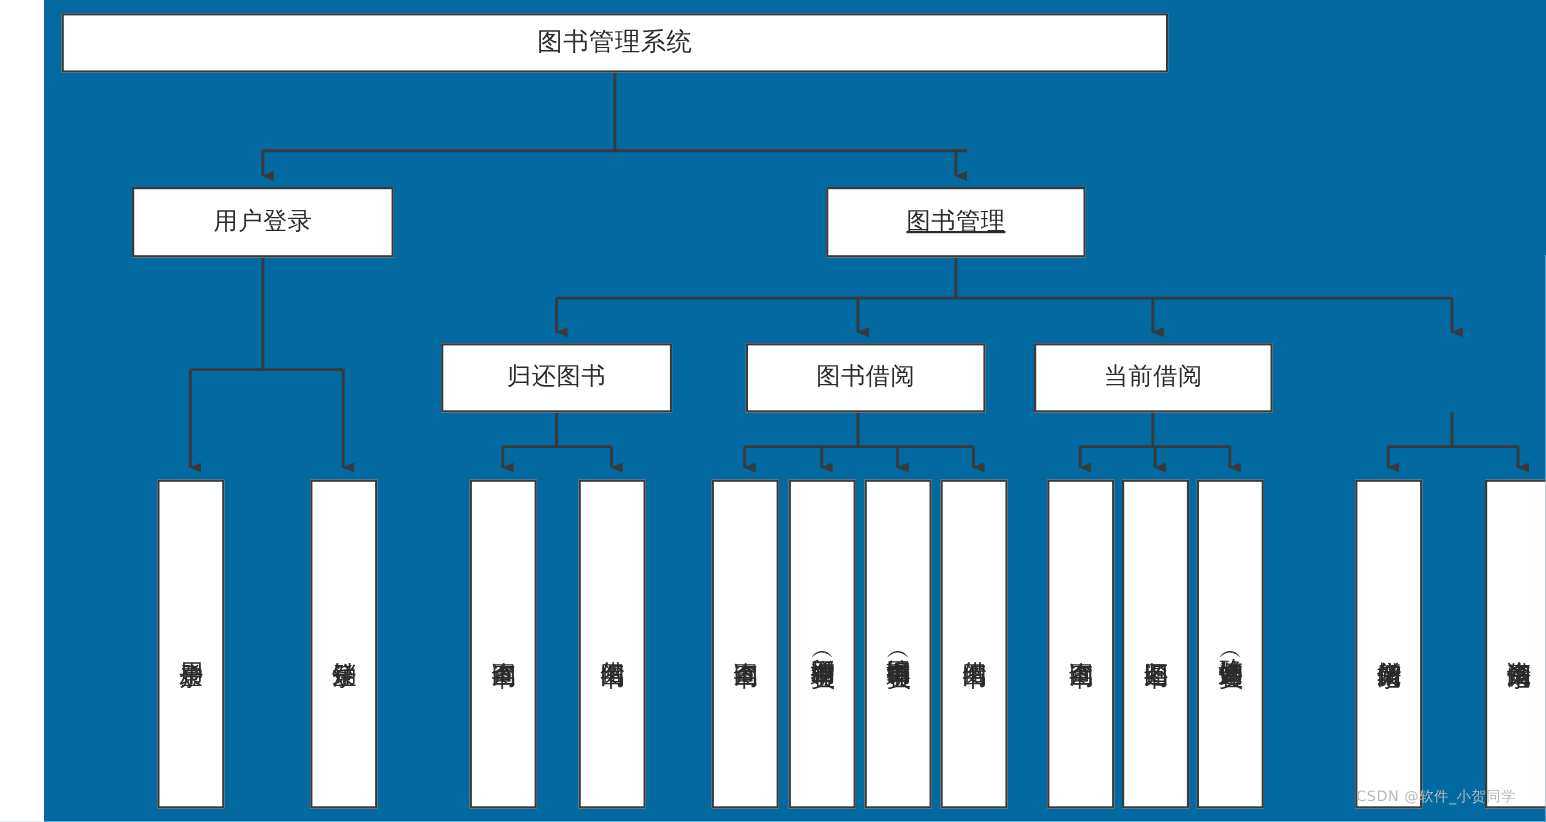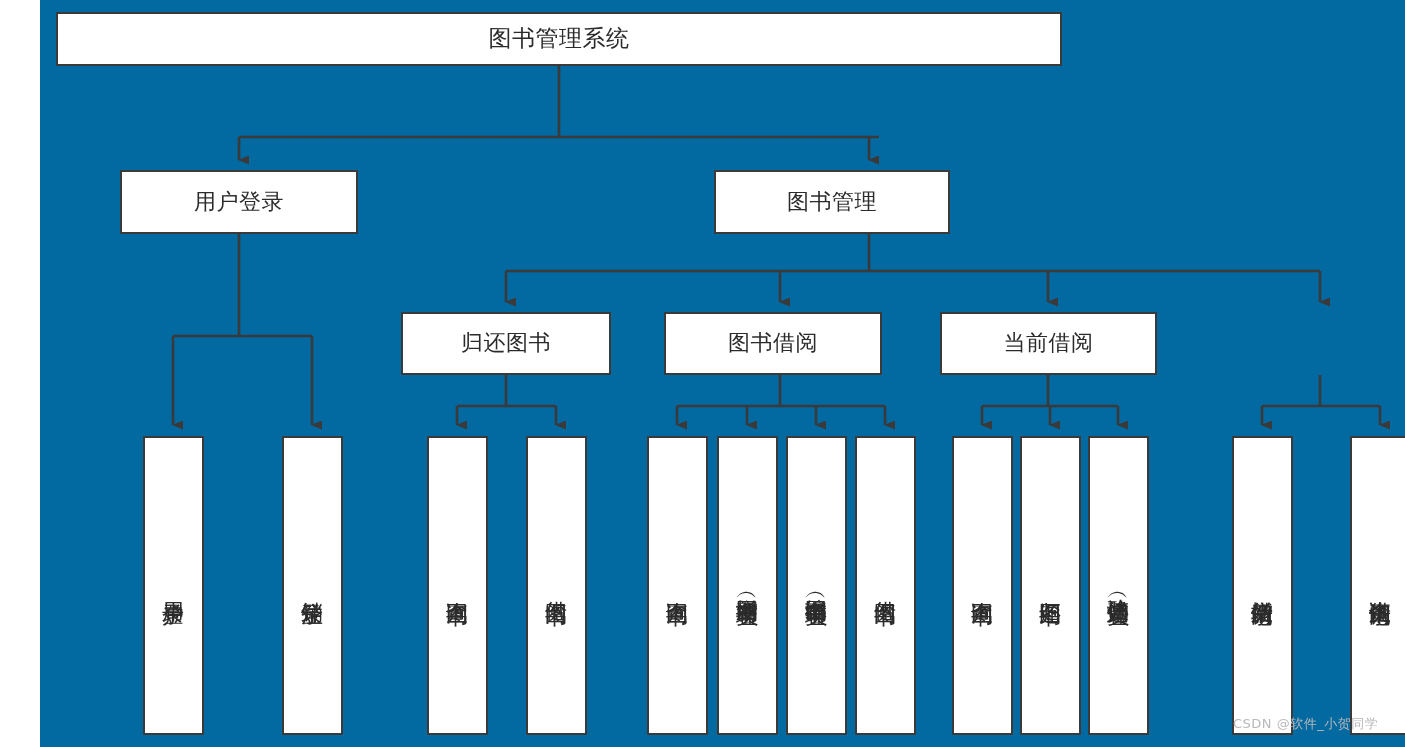--- a/index.html
+++ b/index.html
@@ -125,29 +125,29 @@
   </svg>
 
   <div class="node h" id="root-node" style="left:16px; top:12px; width:1006px; height:54px;">
     <span class="label">图书管理系统</span>
   </div>
 
   <div class="node h" style="left:80px; top:170px; width:238px; height:64px;">
     <span class="label">用户登录</span>
   </div>
 
-  <div class="node h" style="left:674px; top:170px; width:236px; height:64px;">
+  <div class="node h" style="left:711px; top:170px; width:236px; height:64px;text-decoration:underline;">
     <span class="label">图书管理</span>
   </div>
 
   <div class="node h" style="left:361px; top:312px; width:210px; height:63px;">
     <span class="label">归还图书</span>
   </div>
 
-  <div class="node h" style="left:624px; top:312px; width:218px; height:63px;">
+  <div class="node h" style="left:638px; top:312px; width:218px; height:63px;">
     <span class="label">图书借阅</span>
   </div>
 
   <div class="node h" style="left:900px; top:312px; width:217px; height:63px;align-items:center;">
     <span class="label">当前借阅</span>
   </div>
 
 
   <div class="node v" style="left:103px; top:436px; width:61px; height:299px;">
     <span class="label">用户登录</span>

